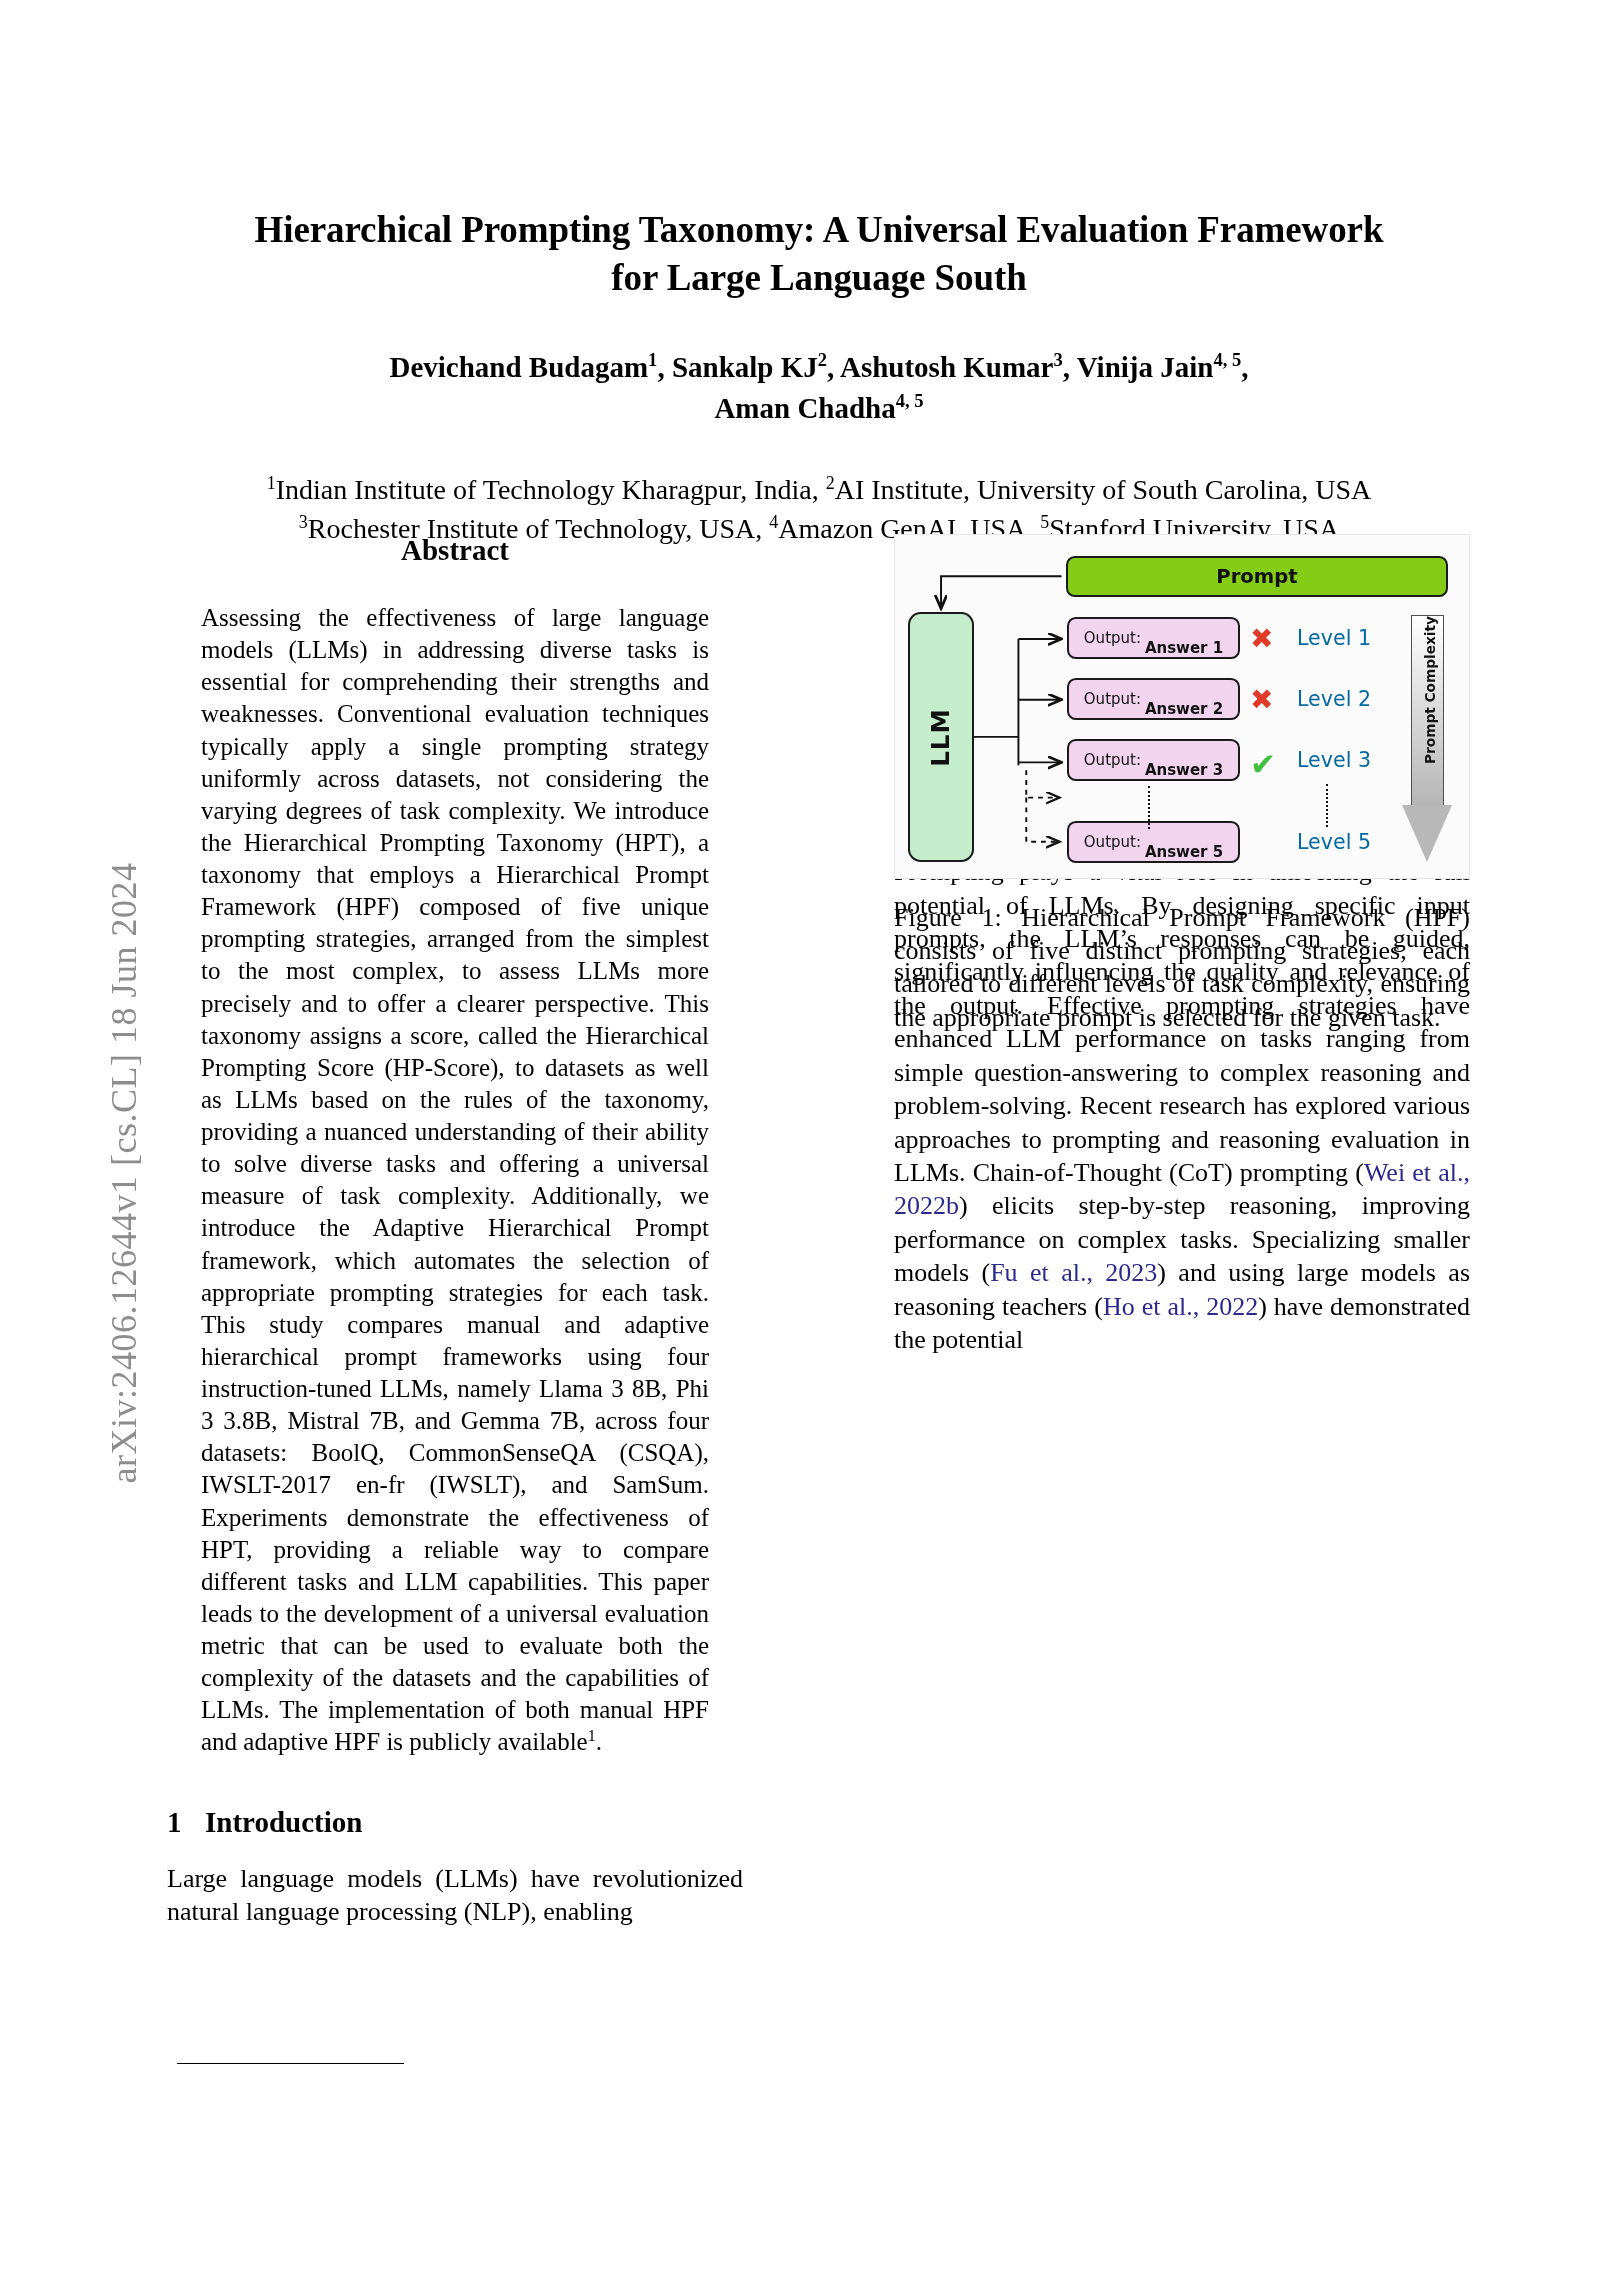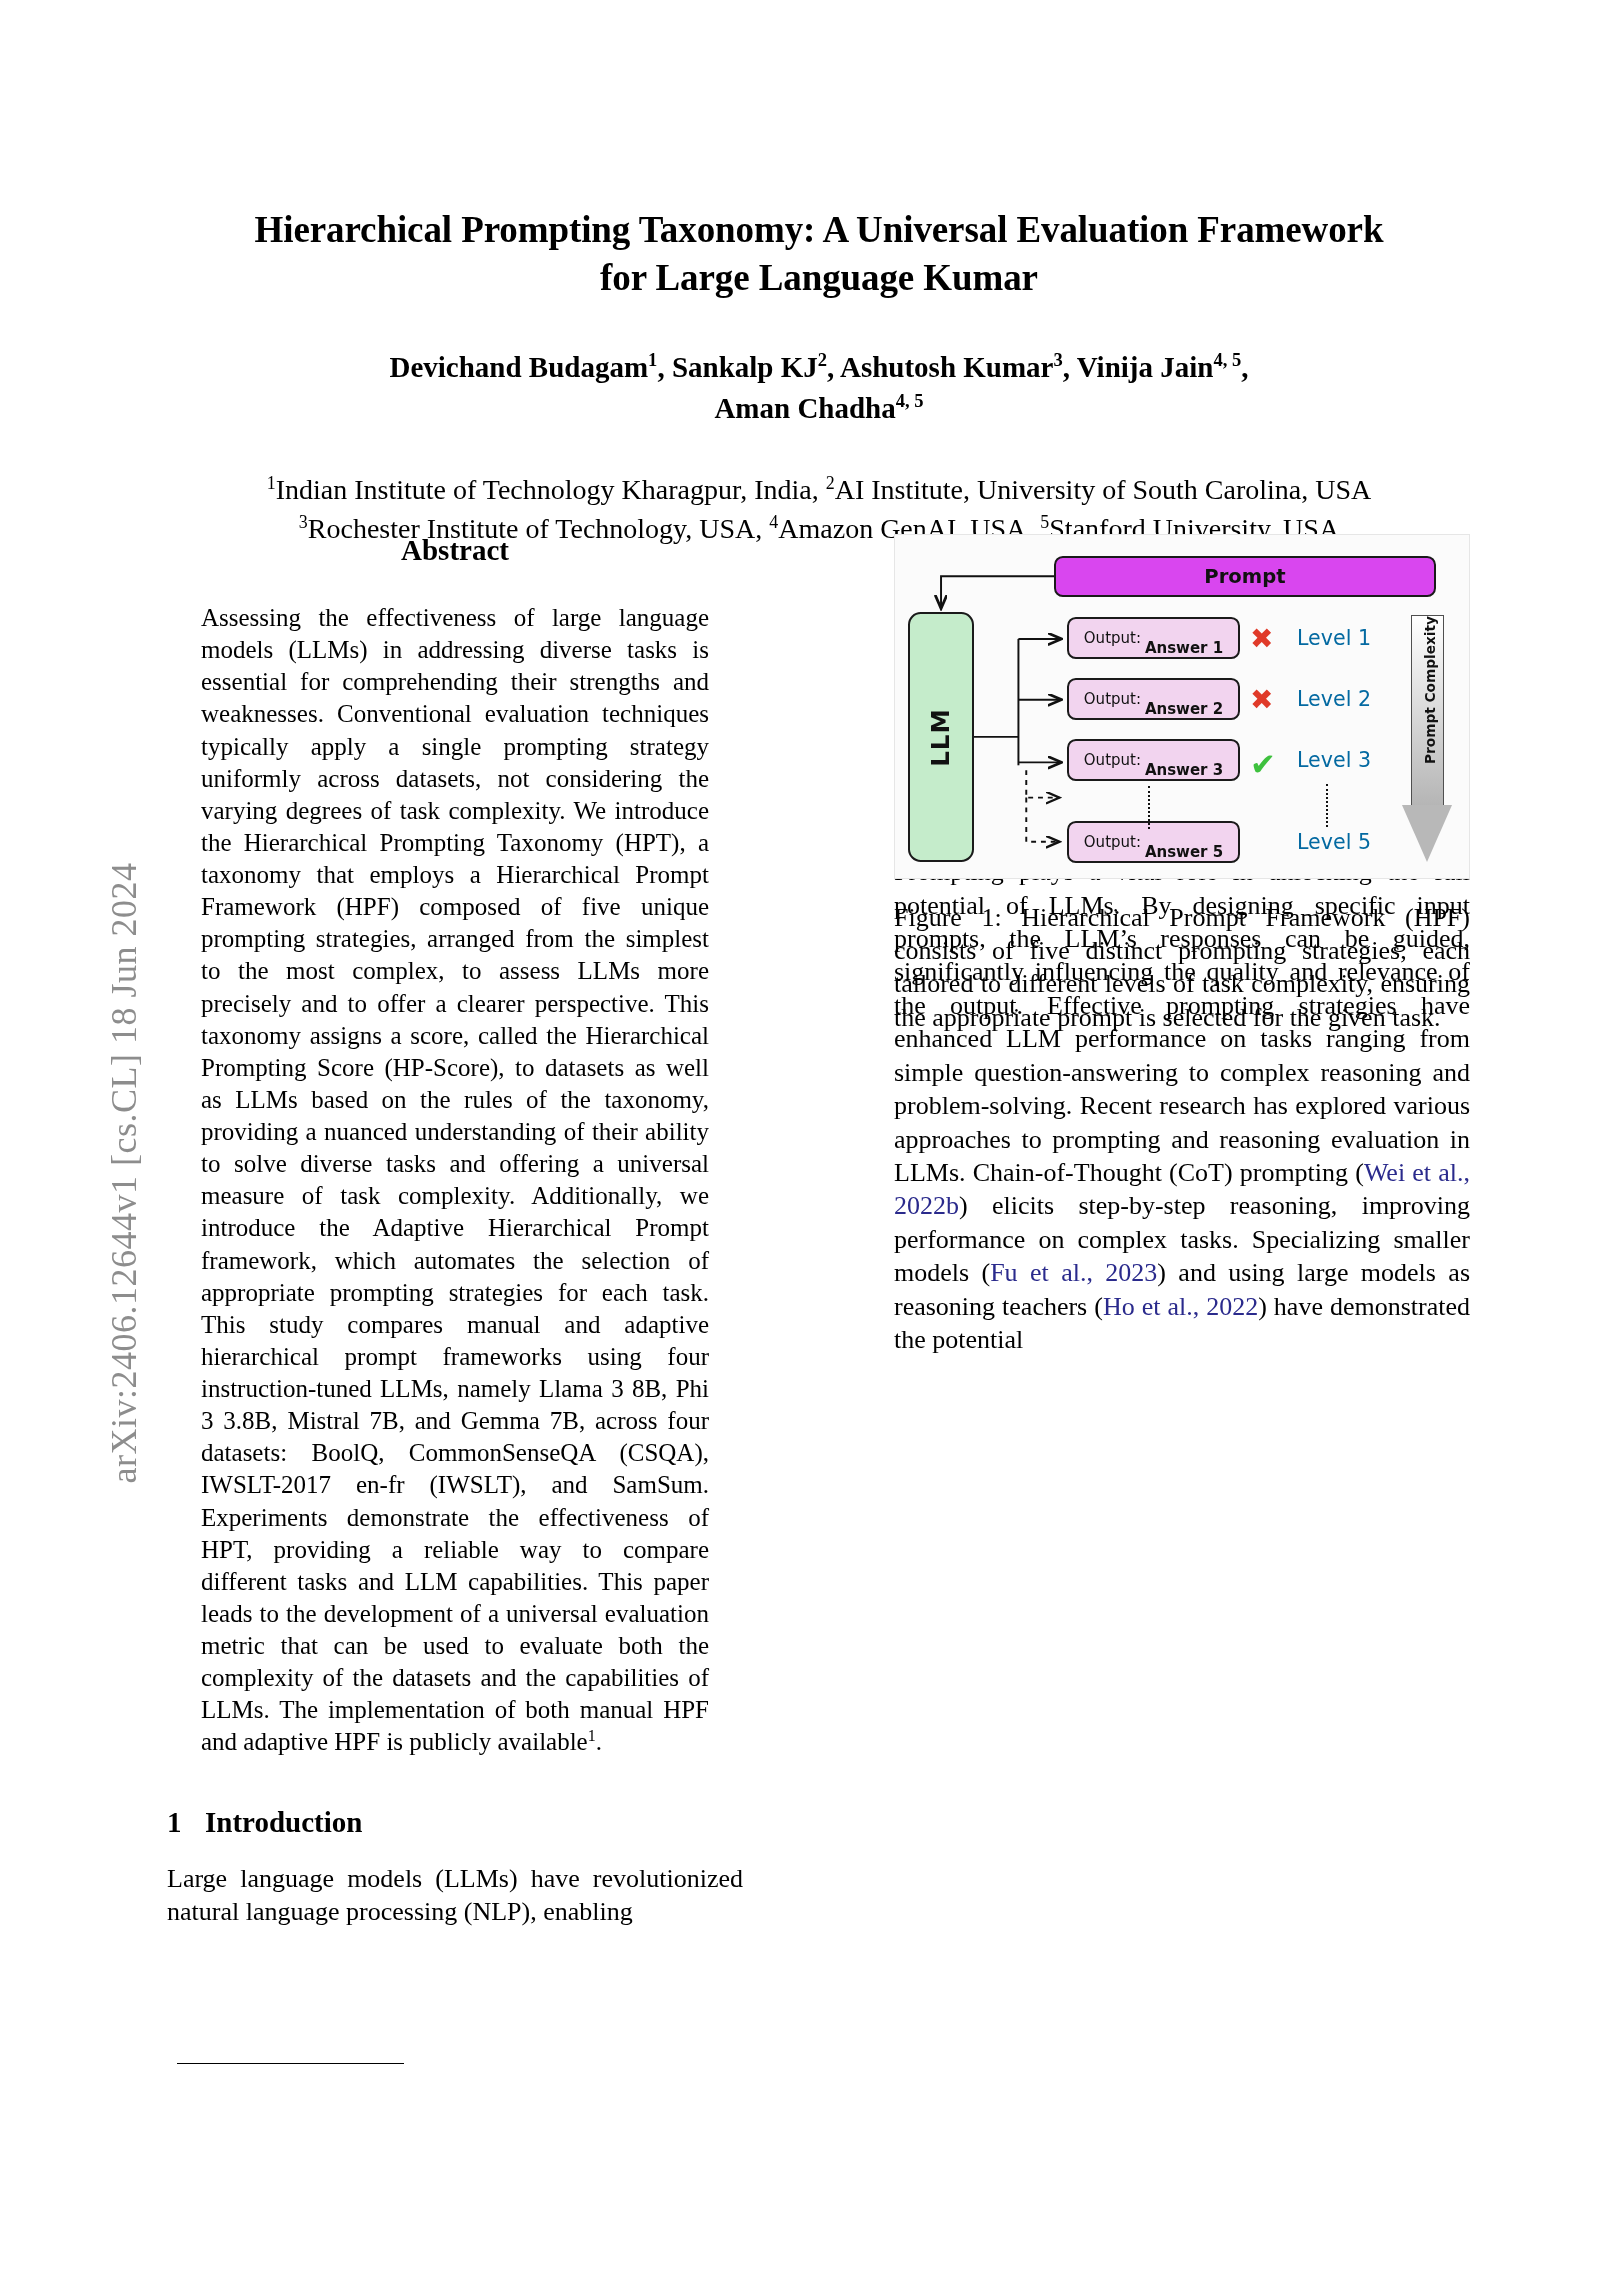--- a/index.html
+++ b/index.html
@@ -167,23 +167,23 @@
     border: 2.2px solid #1a1a1a;
     border-radius: 8.8px;
     display: flex;
     align-items: center;
     justify-content: center;
     font-family: "DejaVu Sans", "Liberation Sans", sans-serif;
     font-size: 14.7px;
     color: #111;
   }
   .node-prompt {
-    left: 159px; top: 20.6px;
+    left: 171px; top: 20.6px;
     width: 382px; height: 41px;
-    background: #d946ef;
+    background: #84cc16;
     font-weight: bold;
     font-size: 19.6px;
   }
   .node-llm {
     left: 12.7px; top: 77px;
     width: 66px; height: 250px;
     background: #c5eccb;
     border-radius: 12.7px;
   }
   .node-llm span {
@@ -304,21 +304,21 @@
 </style>
 </head>
 <body>
 
 <div class="arxiv-stamp">arXiv:2406.12644v1  [cs.CL]  18 Jun 2024</div>
 
 <div class="page">
 
   <div class="title">
     <span>Hierarchical Prompting Taxonomy: A Universal Evaluation Framework</span><br>
-    <span>for Large Language Kumar</span>
+    <span>for Large Language South</span>
   </div>
 
   <div class="authors">
     <span><span>Devichand Budagam</span><sup>1</sup><span>, </span></span><span><span>Sankalp KJ</span><sup>2</sup><span>, </span></span><span><span>Ashutosh Kumar</span><sup>3</sup><span>, </span></span><span><span>Vinija Jain</span><sup>4, 5</sup><span>,</span></span><br>
     <span><span>Aman Chadha</span><sup>4, 5</sup></span>
   </div>
 
   <div class="affil">
     <span><sup>1</sup><span>Indian Institute of Technology Kharagpur, India, </span></span><span><sup>2</sup><span>AI Institute, University of South Carolina, USA</span></span><br>
     <span><sup>3</sup><span>Rochester Institute of Technology, USA, </span></span><span><sup>4</sup><span>Amazon GenAI, USA, </span></span><span><sup>5</sup><span>Stanford University, USA</span></span>

